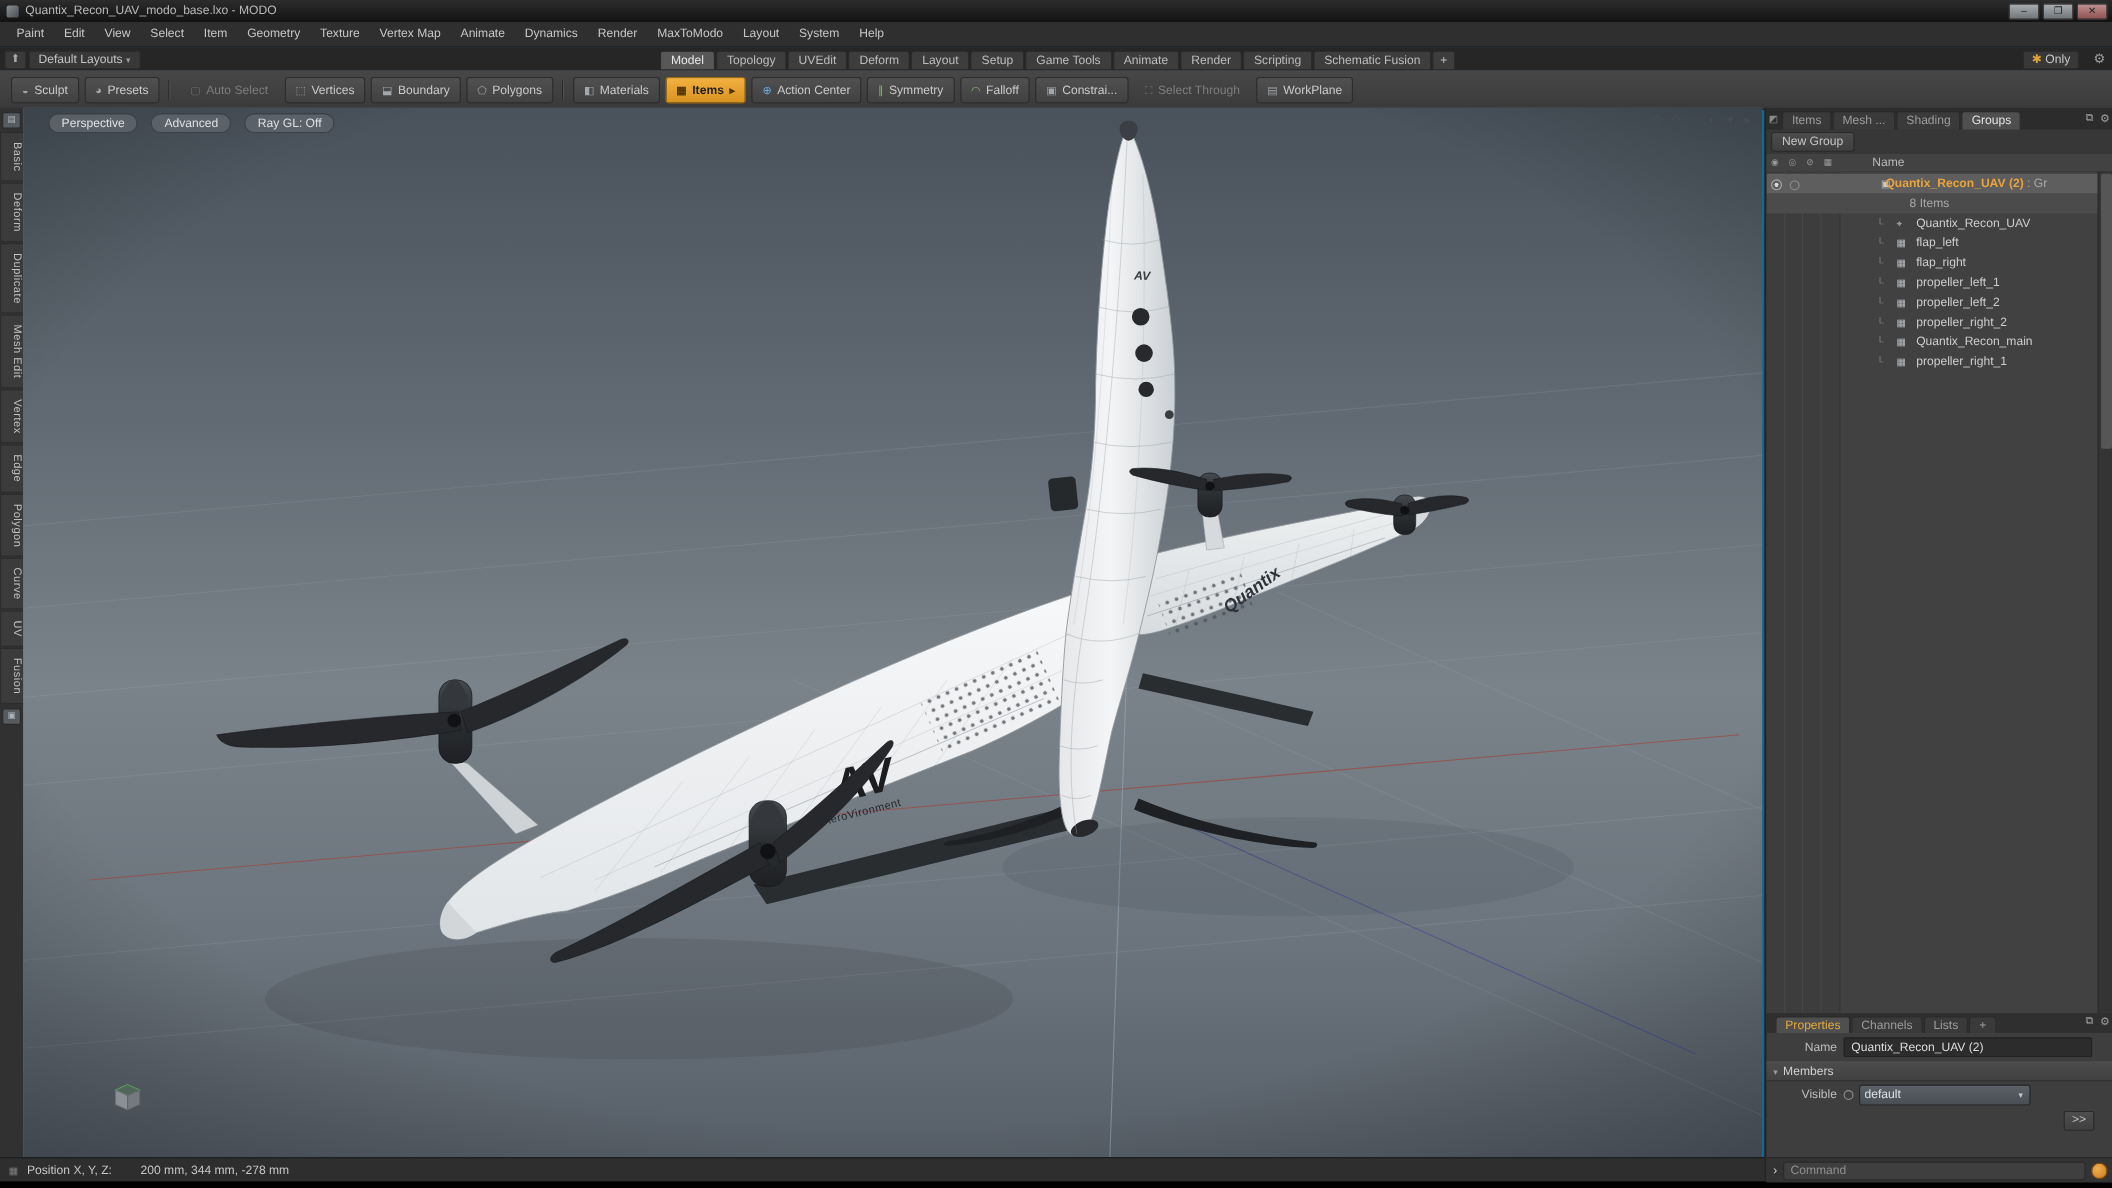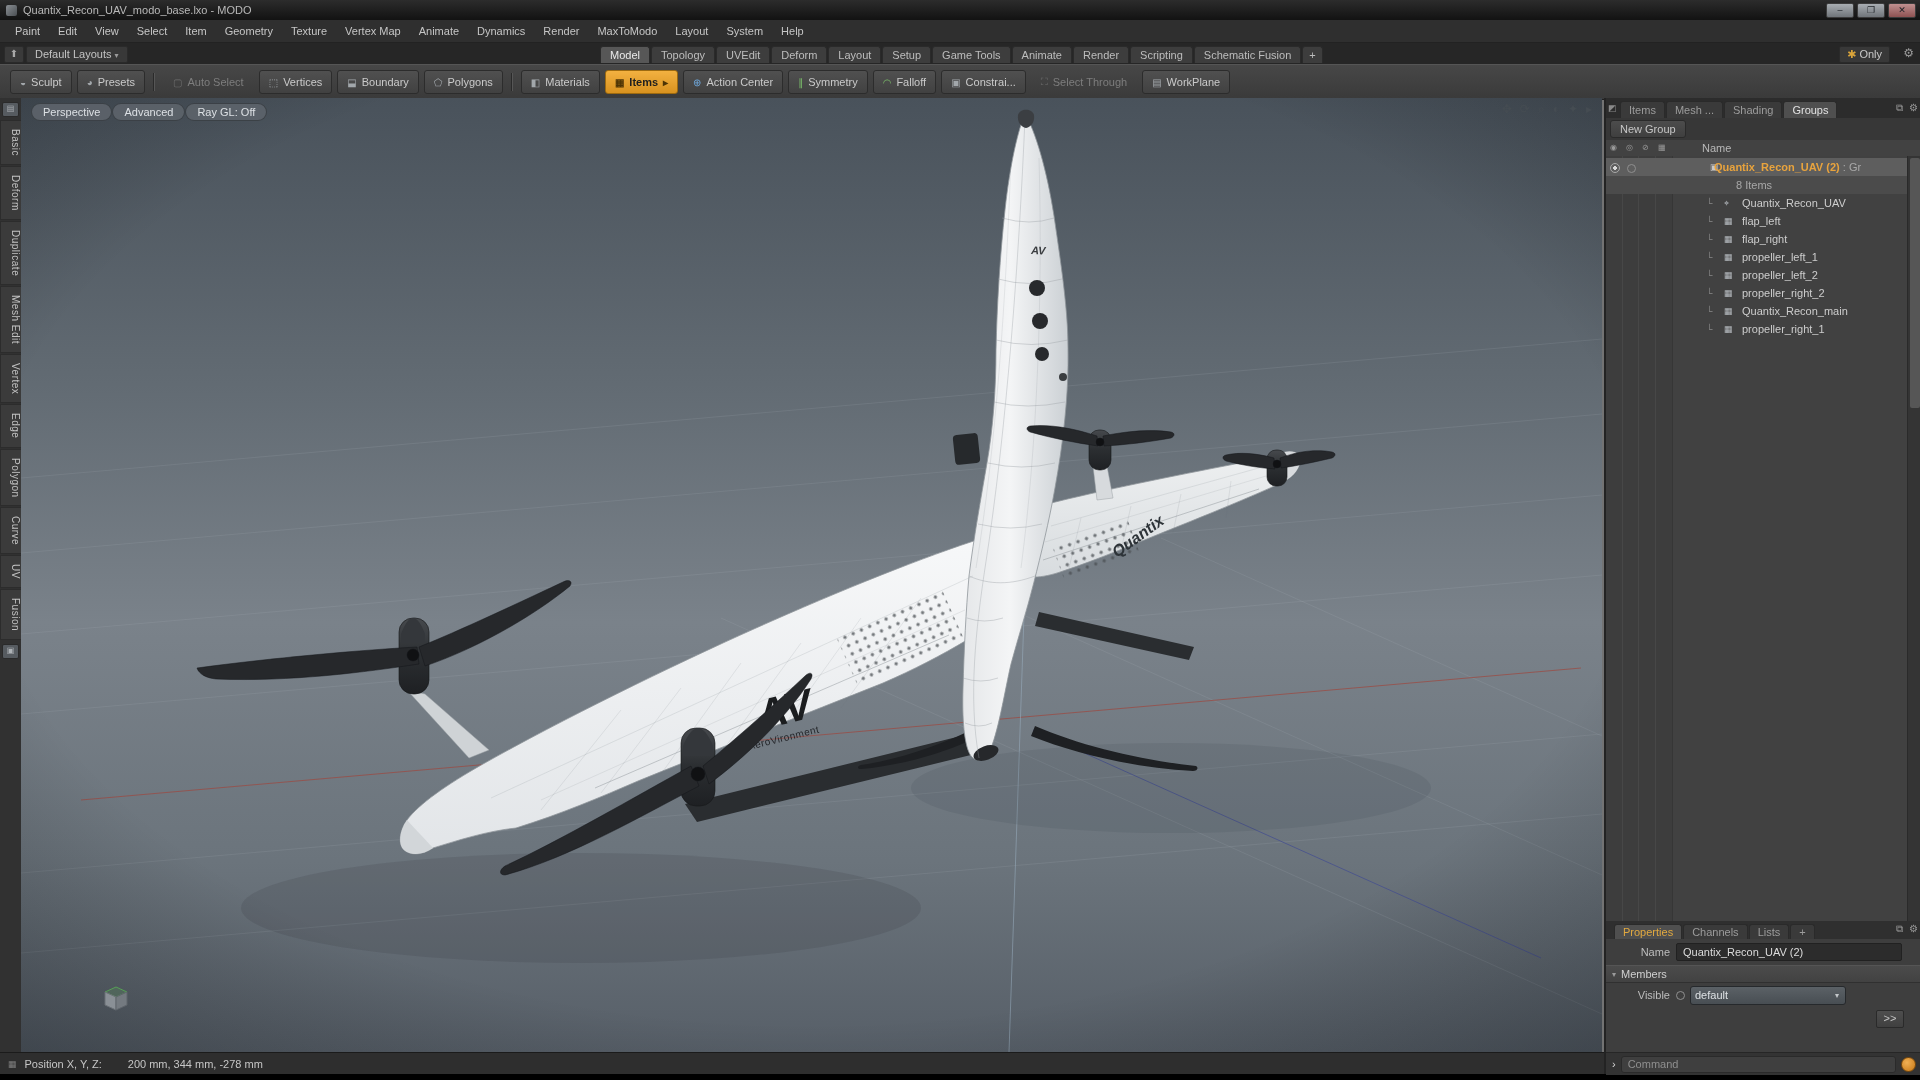--- a/index.html
+++ b/index.html
@@ -1,17 +1,17 @@
 <!DOCTYPE html>
 <html><head>
 <meta charset="utf-8">
 <style>
   html,body{margin:0;padding:0;background:#1a1a1a}
   .screen{position:relative;width:1920px;height:1080px;overflow:hidden;
-    font-family:"Liberation Sans",sans-serif;font-size:11px;color:#c8c8c8;background:#737373}
+    font-family:"Liberation Sans",sans-serif;font-size:11px;color:#c8c8c8;background:#0369a1}
   
   .titlebar{position:absolute;left:0;top:0;right:0;height:20px;
     background:linear-gradient(#2c2c2c,#121212);display:flex;align-items:center;gap:6px;padding-left:6px;color:#b9b9b9}
   .app-icon{width:11px;height:11px;background:linear-gradient(135deg,#8a8f94,#4a4e52);border-radius:2px}
   .win-btns{position:absolute;right:4px;top:3px;display:flex;gap:3px}
   .win-btn{width:26px;height:13px;background:linear-gradient(#a8adb2,#70757a);border:1px solid #3c3c3c;
     border-radius:2px;color:#1d2126;font-size:9px;line-height:12px;text-align:center}
   .win-btn.close{background:linear-gradient(#c09090,#8e5252)}
   
   .menubar{position:absolute;left:0;top:20px;right:0;height:22px;background:#2f2f2f;
@@ -46,21 +46,21 @@
   .tbtn .blue{color:#6fa8dc}.tbtn .green{color:#7bbf6a}
   .tsep{width:1px;height:18px;background:#2a2a2a;border-right:1px solid #565656;margin:0 3px}
   
   .left-strip{position:absolute;left:0;top:98px;width:21px;height:954px;background:#313131;border-right:1px solid #222}
   .ls-icon{display:block;width:15px;height:13px;margin:4px auto 3px;background:#565b60;border:1px solid #2a2a2a;
     border-radius:2px;color:#aeb3b7;font-size:8px;line-height:12px;text-align:center}
   .vtab{writing-mode:vertical-rl;width:20px;padding:8px 0;margin-bottom:1px;background:#3b3b3b;border:1px solid #2c2c2c;
     color:#c2c2c2;font-size:10px;text-align:center;letter-spacing:.5px}
   
   .viewport{position:absolute;left:21px;top:98px;width:1581px;height:954px;background:#67707a;overflow:hidden}
-  .vp-buttons{position:absolute;left:10px;top:5px;display:flex;gap:0;z-index:5}
+  .vp-buttons{position:absolute;left:23px;top:5px;display:flex;gap:12px;z-index:5}
   .vp-btn{background:rgba(92,99,106,.92);border:1px solid rgba(35,38,41,.55);border-radius:9px;
     padding:2px 11px;color:#dce0e4;font-size:11px}
   .vp-tools{position:absolute;right:10px;top:4px;display:flex;gap:8px;z-index:5;color:#454c52;font-size:12px}
   .vp-info{position:absolute;right:12px;bottom:10px;text-align:right;line-height:15px;color:#ccd3d8;z-index:5}
   .vp-info .hot{color:#e8a33d}
   .vp-axis{position:absolute;left:78px;bottom:36px;z-index:5}
   
   .statusbar{position:absolute;left:0;top:1052px;width:1602px;height:22px;background:#2e2e2e;border-top:1px solid #1b1b1b;
     display:flex;align-items:center;padding-left:8px;color:#c6c6c6}
   .statusbar .sicon{color:#7f7f7f;font-size:9px;margin-right:8px}

